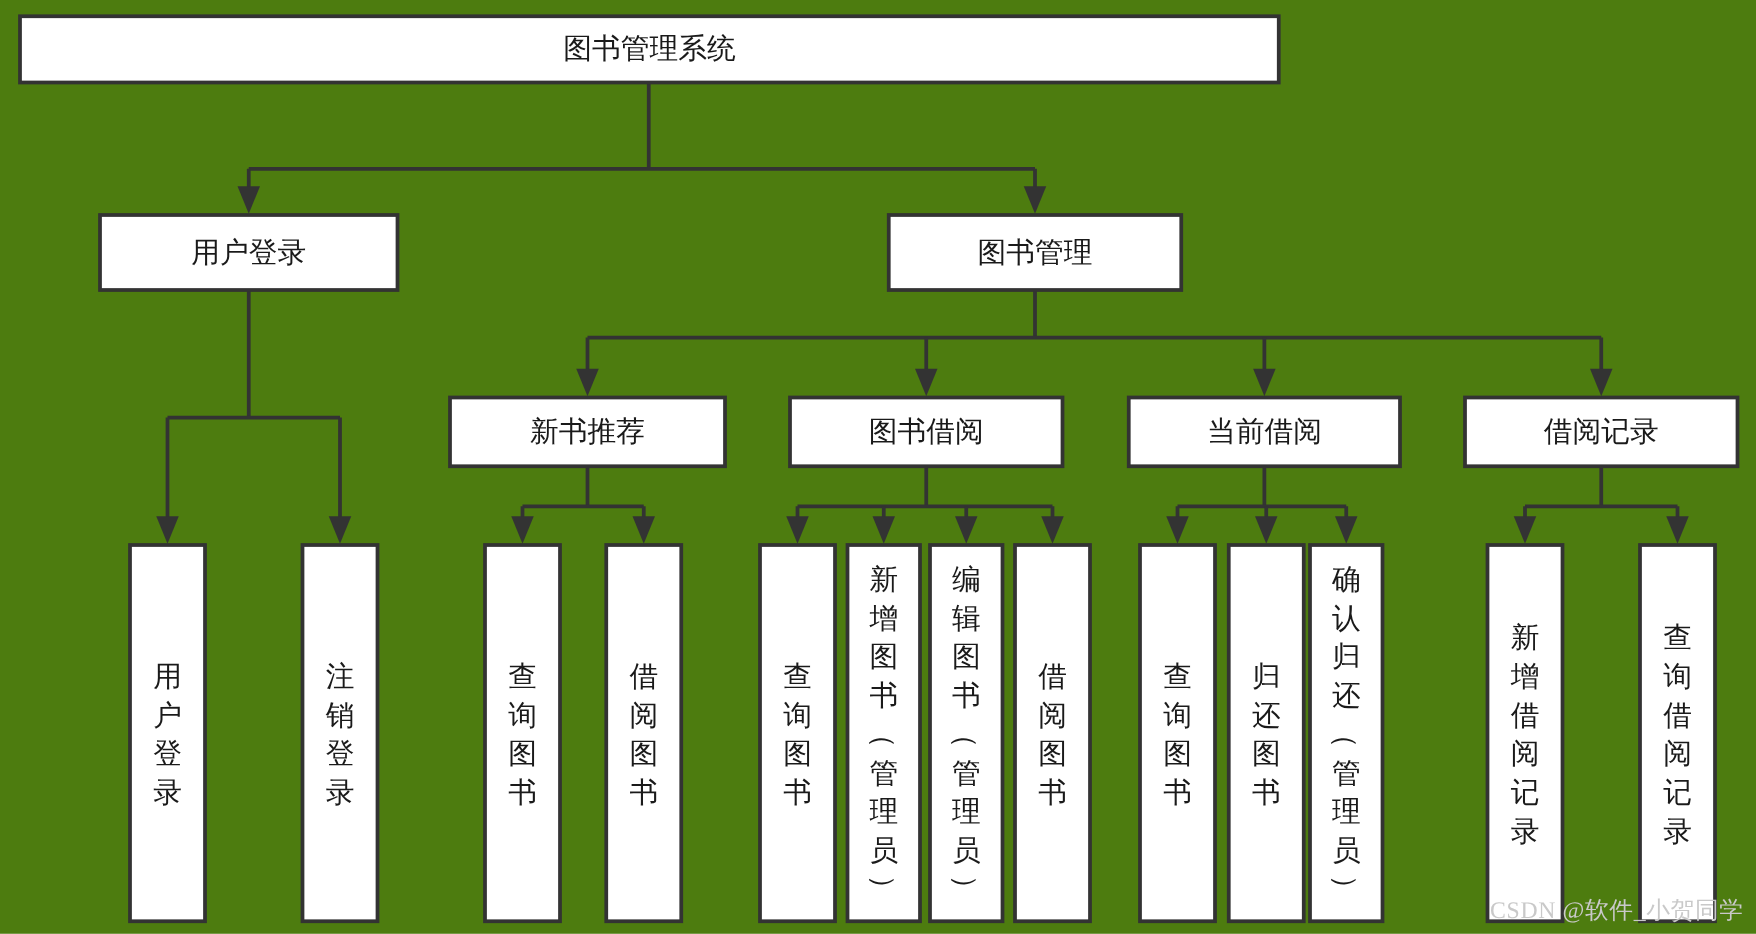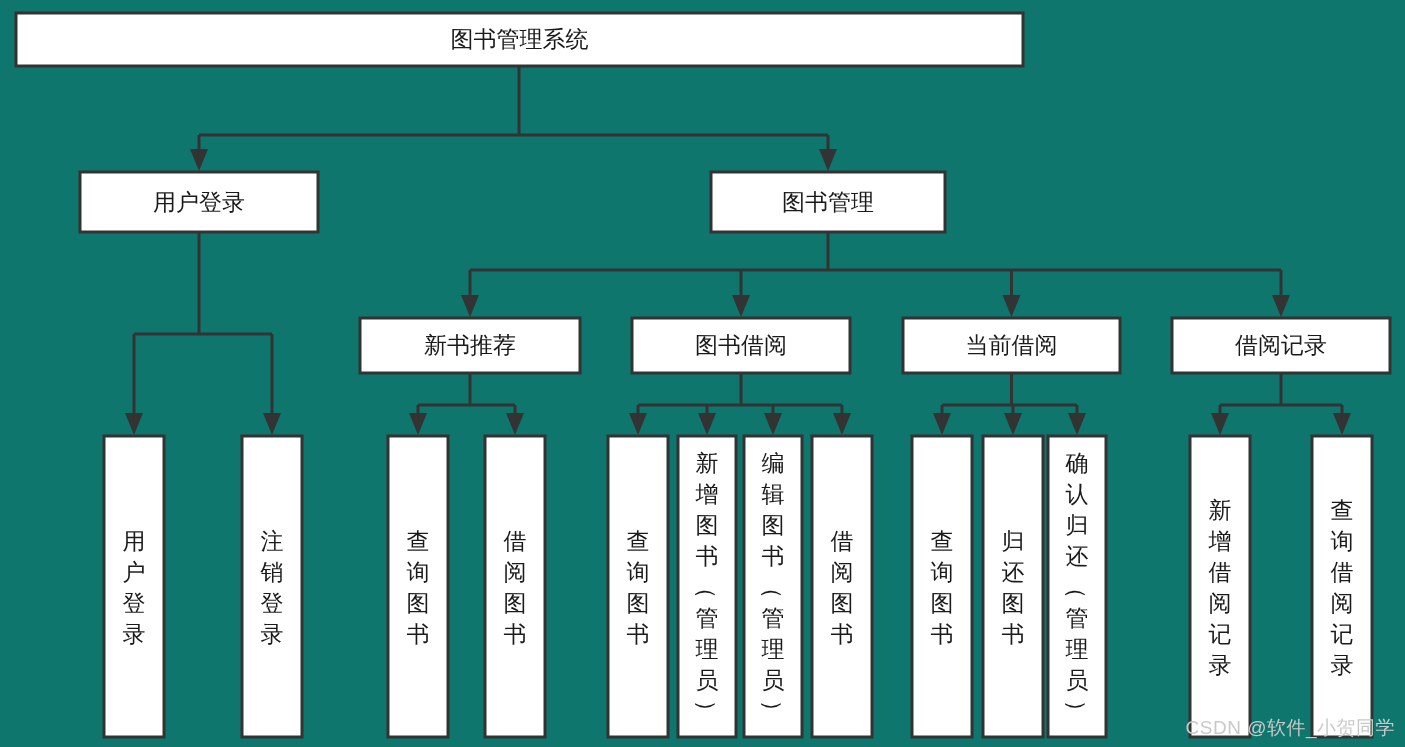--- a/index.html
+++ b/index.html
@@ -10,21 +10,21 @@
   body {
     width: 1405px;
     height: 747px;
     font-family: "DejaVu Sans", "Liberation Sans", sans-serif;
     overflow: hidden;
   }
   #diagram-root {
     position: relative;
     width: 1405px;
     height: 747px;
-    background: #0f766e;
+    background: #4d7c0f;
   }
   svg#flowchart {
     position: absolute;
     left: 0;
     top: 0;
     width: 1405px;
     height: 747px;
     display: block;
   }
   .node-box {
@@ -51,21 +51,21 @@
   .node-label-vertical {
     fill: #1a1a1a;
     font-family: "DejaVu Sans", "Liberation Sans", sans-serif;
     font-size: 23px;
     text-anchor: middle;
   }
   .watermark-text {
     position: absolute;
     right: 10px;
     bottom: 6px;
-    font-family: Liberation Sans, sans-serif;
+    font-family: Liberation Serif, serif;
     font-size: 19px;
     color: #c9c9c9;
     white-space: nowrap;
     letter-spacing: 0.5px;
   }
 </style>
 </head>
 <body>
 
 <div id="diagram-root">

